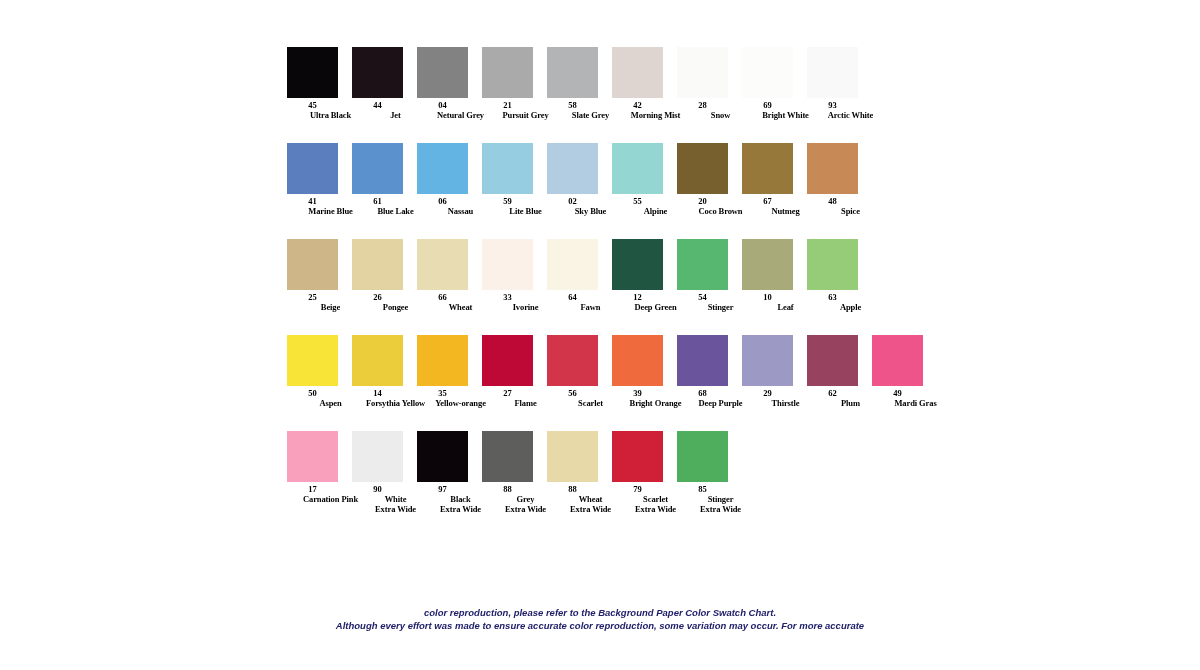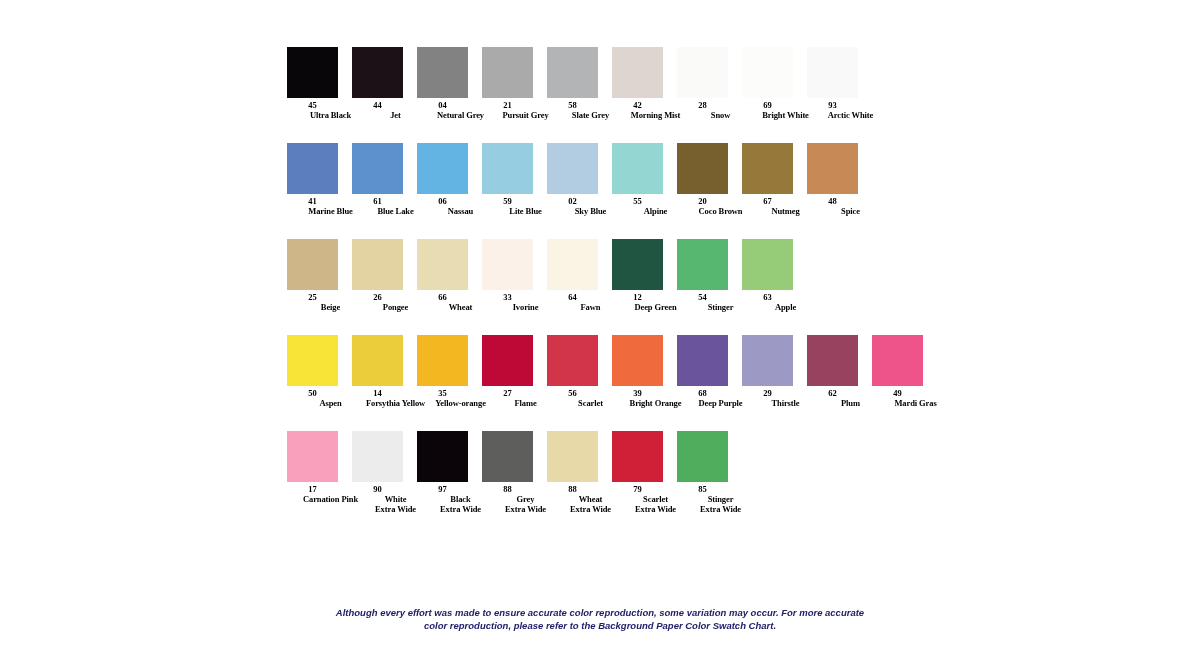--- a/index.html
+++ b/index.html
@@ -222,20 +222,25 @@
           <span class="swatch-chip" title="Deep Green" style="background: rgb(31, 85, 65);"></span>
           <span class="swatch-code">12</span>
           <span class="swatch-name">Deep Green</span>
         </div>
         <div class="swatch-cell">
           <span class="swatch-chip" title="Stinger" style="background: rgb(87, 182, 111);"></span>
           <span class="swatch-code">54</span>
           <span class="swatch-name">Stinger</span>
         </div>
         <div class="swatch-cell">
+          <span class="swatch-chip" title="Leaf" style="background: rgb(168, 170, 121);"></span>
+          <span class="swatch-code">10</span>
+          <span class="swatch-name">Leaf</span>
+        </div>
+        <div class="swatch-cell">
           <span class="swatch-chip" title="Apple" style="background: rgb(150, 204, 119);"></span>
           <span class="swatch-code">63</span>
           <span class="swatch-name">Apple</span>
         </div>
       </div>
       <div class="swatch-row">
         <div class="swatch-cell">
           <span class="swatch-chip" title="Aspen" style="background: rgb(247, 228, 55);"></span>
           <span class="swatch-code">50</span>
           <span class="swatch-name">Aspen</span>
@@ -325,17 +330,17 @@
         <div class="swatch-cell">
           <span class="swatch-chip" title="Stinger" style="background: rgb(79, 174, 94);"></span>
           <span class="swatch-code">85</span>
           <span class="swatch-name">Stinger</span>
           <span class="swatch-name name-line2">Extra Wide</span>
         </div>
       </div>
     </div>
 
   <div class="footer-note">
+    <span class="fl">color reproduction,  please refer to the Background Paper Color Swatch Chart.</span>
     <span class="fl">Although every effort was made to ensure accurate color reproduction, some variation may occur. For more accurate</span>
-    <span class="fl">color reproduction,  please refer to the Background Paper Color Swatch Chart.</span>
   </div>
 
 </div>
 
 </body></html>

